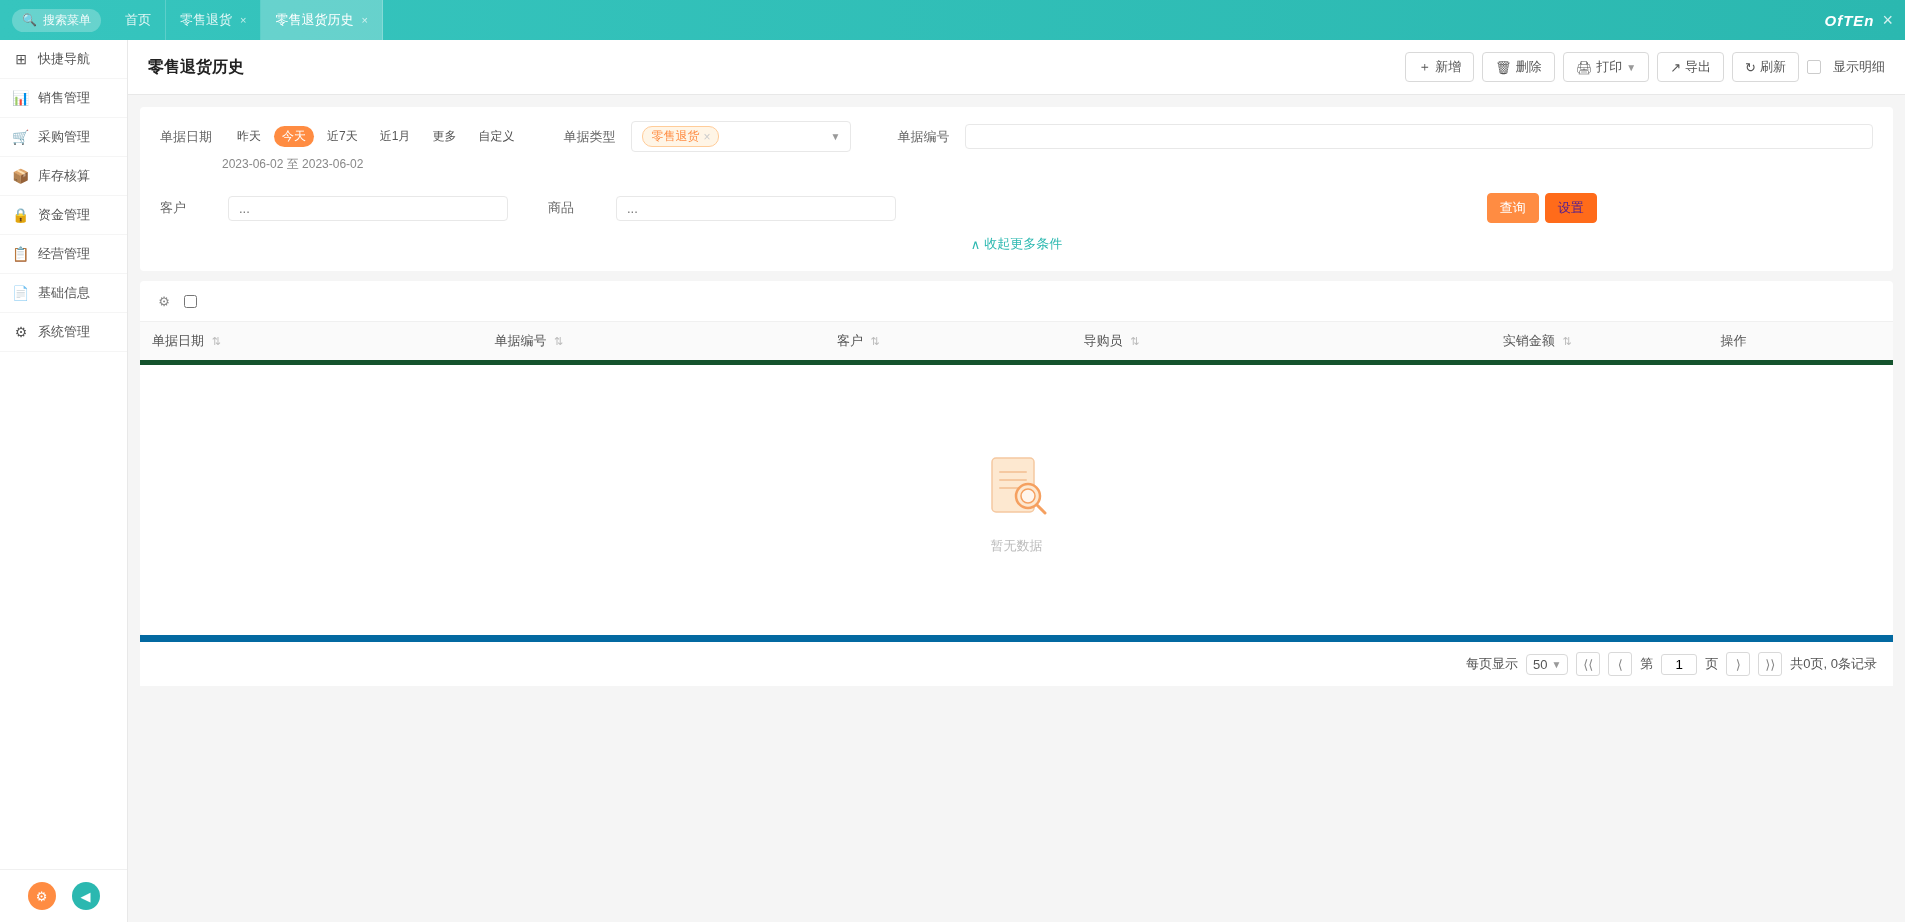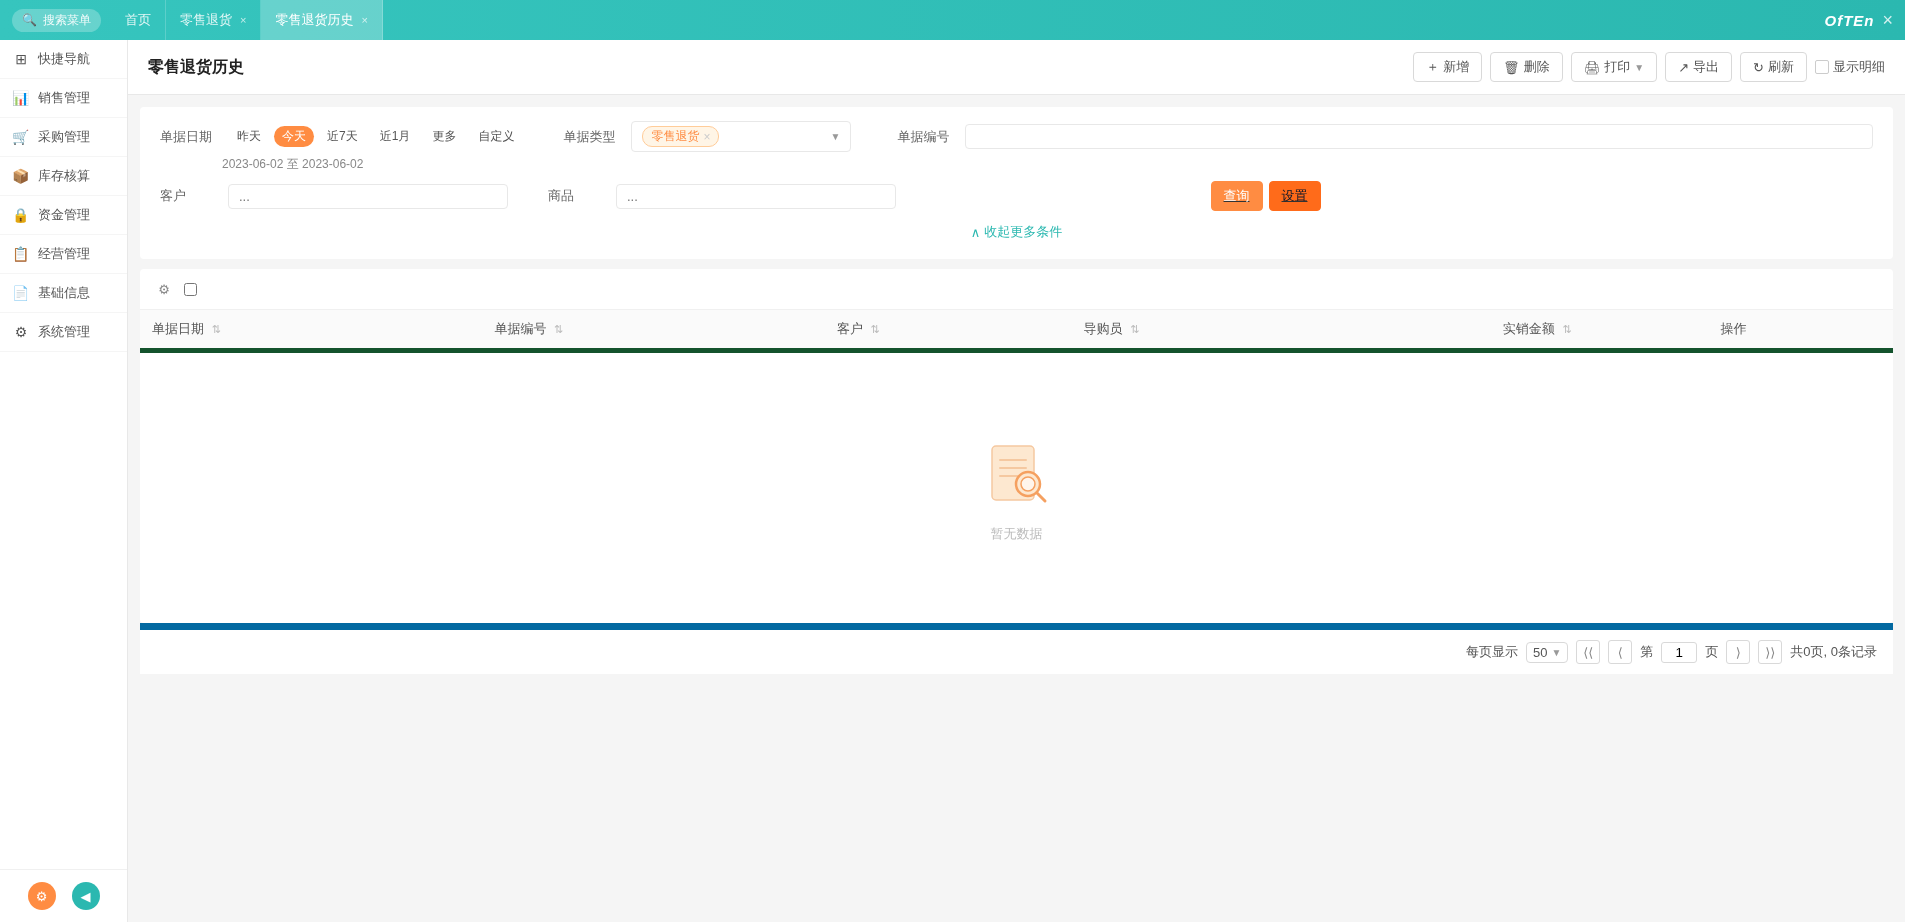--- a/index.html
+++ b/index.html
@@ -28,21 +28,21 @@
     .sidebar-item { display: flex; align-items: center; gap: 8px; padding: 10px 12px; cursor: pointer; color: #555; font-size: 13px; border-bottom: 1px solid #f5f5f5; }
     .sidebar-item .s-icon { width: 18px; height: 18px; display: flex; align-items: center; justify-content: center; font-size: 14px; }
     .sidebar-bottom { margin-top: auto; display: flex; align-items: center; justify-content: center; gap: 16px; padding: 12px; border-top: 1px solid #f0f0f0; }
     .sidebar-bottom-btn { width: 28px; height: 28px; border-radius: 50%; display: flex; align-items: center; justify-content: center; cursor: pointer; background: #f5f5f5; color: #888; font-size: 13px; }
 
     
     .page-title { font-size: 16px; font-weight: bold; color: #222; }
     .header-actions { display: flex; align-items: center; gap: 8px; }
     .btn { display: flex; align-items: center; gap: 4px; padding: 5px 12px; border-radius: 4px; cursor: pointer; font-size: 13px; border: 1px solid #d9d9d9; background: #fff; color: #555; }
     .btn-primary { background: #ff8c42; border-color: #ff8c42; color: #fff; }
-    .display-toggle { display: flex; align-items: center; gap: 4px; font-size: 13px; color: #555; cursor: pointer; }
+    .display-toggle { display: flex; align-items: center; gap: 12px; font-size: 13px; color: #555; cursor: pointer; }
     .checkbox-sq { width: 14px; height: 14px; border: 1px solid #ccc; border-radius: 2px; display: inline-block; }
 
     
     .filter-area { background: #fff; border-radius: 4px; padding: 14px 20px; margin-bottom: 10px; }
     .filter-row { display: flex; align-items: center; gap: 0; margin-bottom: 10px; }
     .filter-item { display: flex; align-items: center; gap: 8px; flex: 1; }
     .filter-label { color: #666; font-size: 13px; white-space: nowrap; min-width: 60px; }
     .filter-date-group { display: flex; align-items: center; gap: 4px; flex-wrap: wrap; }
     .date-btn { padding: 2px 8px; border-radius: 3px; cursor: pointer; font-size: 12px; color: #555; border: 1px solid transparent; }
     .date-btn.active { background: #ff8c42; color: #fff; border-radius: 12px; border: none; }
@@ -208,38 +208,38 @@
                 <span style="flex:1;"></span>
                 <span class="chevron-down">▼</span>
               </div>
             </div>
             <div class="filter-item" style="flex:1;">
               <span class="filter-label">单据编号</span>
               <input class="filter-input-wide" type="text" value="" style="">
             </div>
           </div>
 
-          <div style="padding-left:62px;margin-top:-6px;margin-bottom:8px;">
+          <div style="padding-left:62px;margin-top:-6px;margin-bottom:20px;">
             <span class="date-range">2023-06-02 至 2023-06-02</span>
           </div>
 
           <div class="filter-row" style="margin-bottom:8px;">
             <div class="filter-item" style="flex:0 0 auto;margin-right:40px;">
               <span class="filter-label">客户</span>
               <input class="filter-input" type="text" placeholder="..." style="min-width: 280px;">
             </div>
             <div class="filter-item" style="flex:1;">
               <span class="filter-label">商品</span>
               <input class="filter-input" type="text" placeholder="..." style="min-width: 280px;">
             </div>
-            <div style="flex:1;display:flex;justify-content:flex-start;text-decoration:underline;">
+            <div style="flex:1;display:flex;justify-content:center;">
               <div class="btn btn-primary" style="background:#ff8c42;border-color:#ff8c42;color:#fff;">
                 <span>查询</span>
               </div>
-              <div class="btn" style="margin-left:6px;background:#ff6b1a;border-color:#ff6b1a;color:#0f172a;">
+              <div class="btn" style="margin-left:6px;background:#ff6b1a;border-color:#ff6b1a;color:#4c1d95;">
                 <span>设置</span>
               </div>
             </div>
           </div>
 
           <div class="collapse-btn">
             <span>∧</span>
             <span>收起更多条件</span>
           </div>
         </div>

